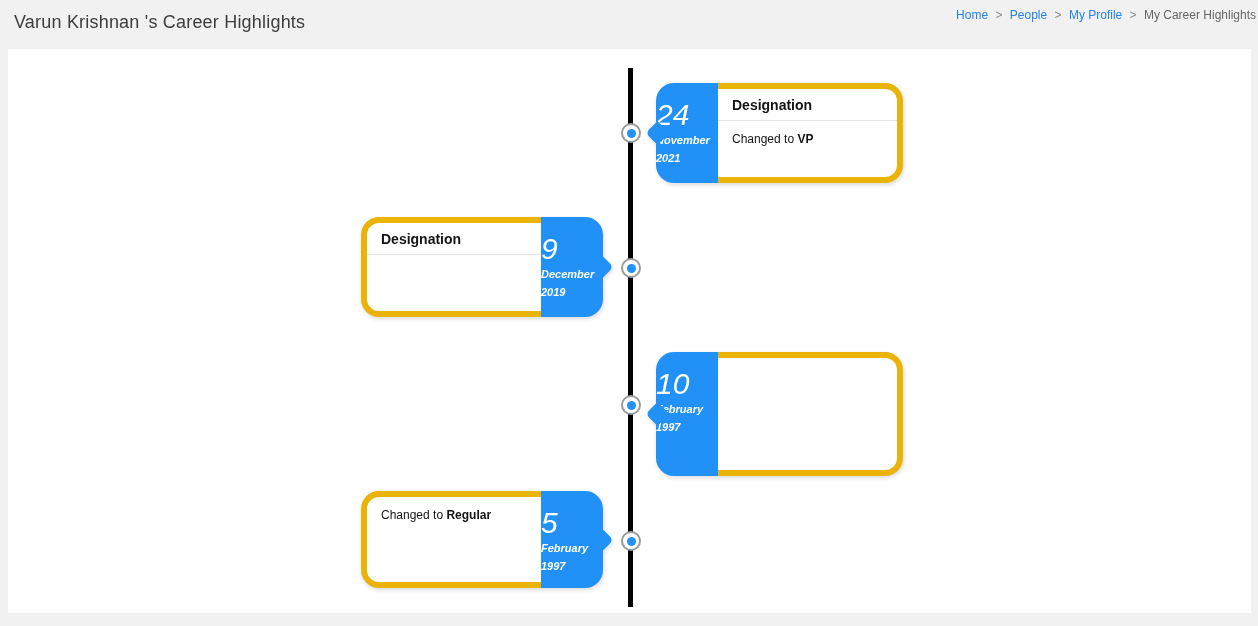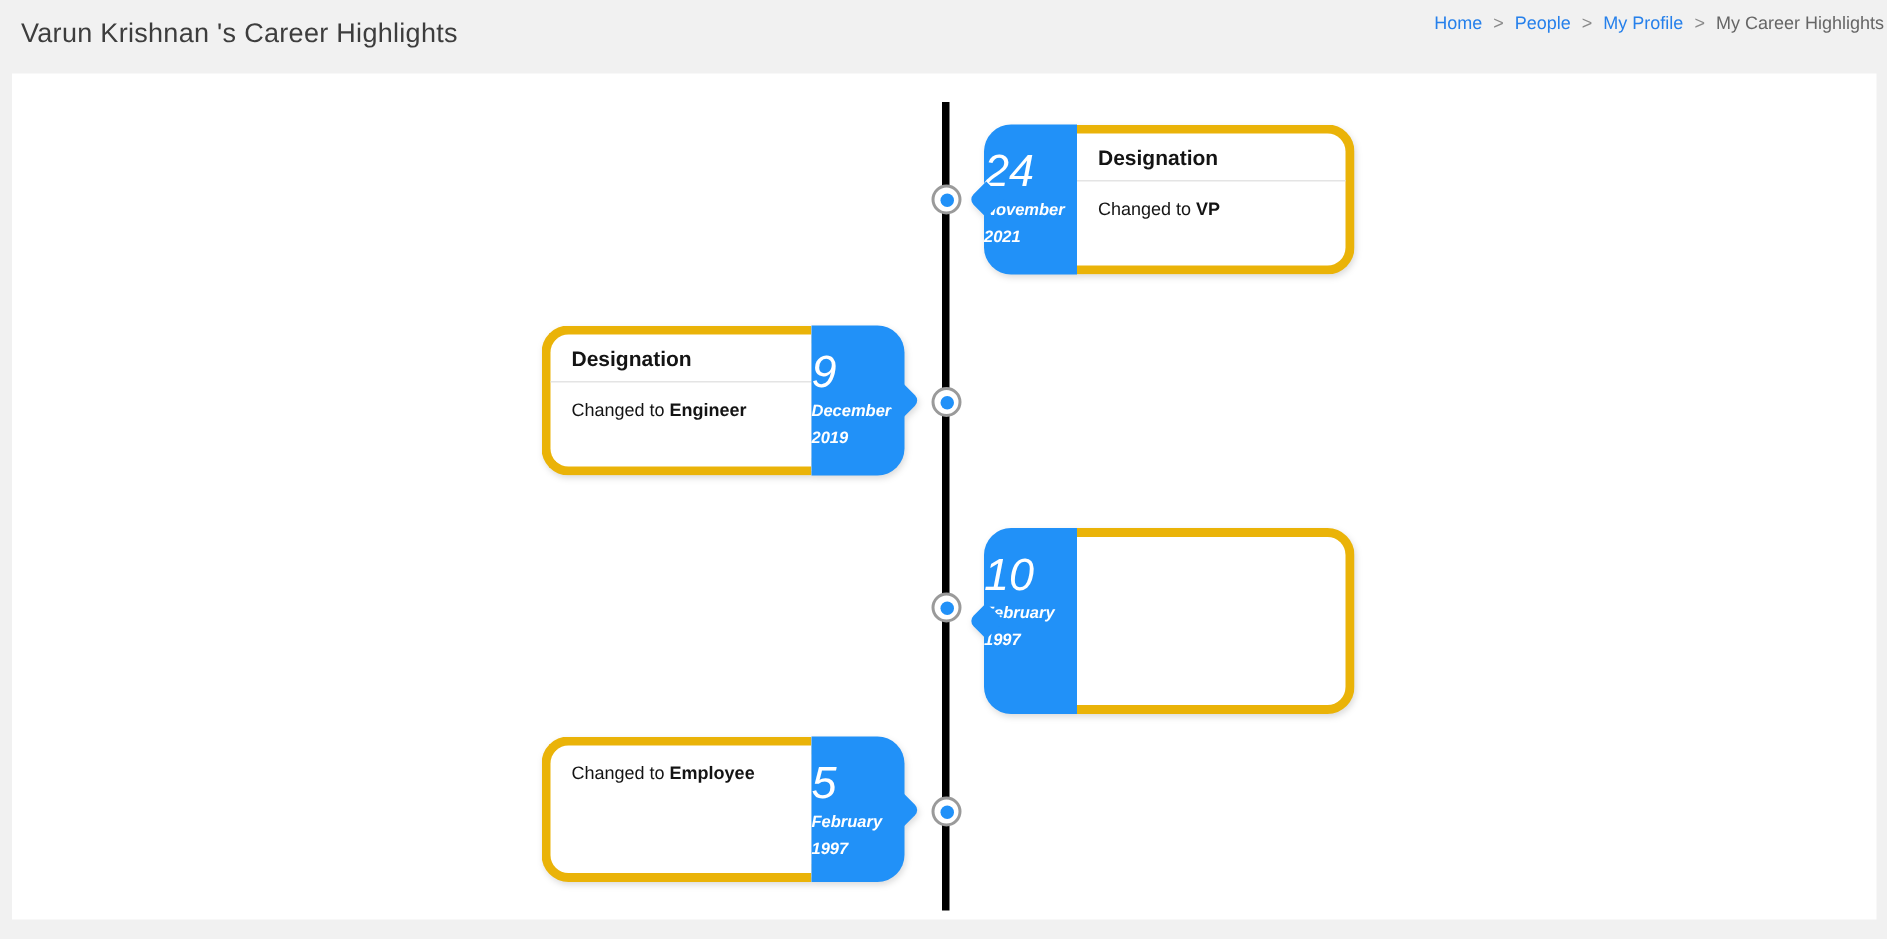--- a/index.html
+++ b/index.html
@@ -137,24 +137,20 @@
 
   <div class="event left" style="top:168px">
     <div class="date-block">
       <div class="tail"></div>
       <div class="date-day">9</div>
       <div class="date-month">December</div>
       <div class="date-year">2019</div>
     </div>
     <div class="card-body">
       <div class="card-title">Designation</div>
-      <div class="card-text">
-        <span>Changed to</span>
-        <b>Engineer</b>
-      </div>
     </div>
   </div>
 
   <div class="event right" style="top:303px;height:124px">
     <div class="date-block">
       <div class="tail"></div>
       <div class="date-day">10</div>
       <div class="date-month">February</div>
       <div class="date-year">1997</div>
     </div>
@@ -165,18 +161,18 @@
   <div class="event left" style="top:442px;height:97px">
     <div class="date-block">
       <div class="tail"></div>
       <div class="date-day">5</div>
       <div class="date-month">February</div>
       <div class="date-year">1997</div>
     </div>
     <div class="card-body">
       <div class="card-text">
         <span>Changed to</span>
-        <b>Employee</b>
+        <b>Regular</b>
       </div>
     </div>
   </div>
 
 </div>
 
 </body></html>

